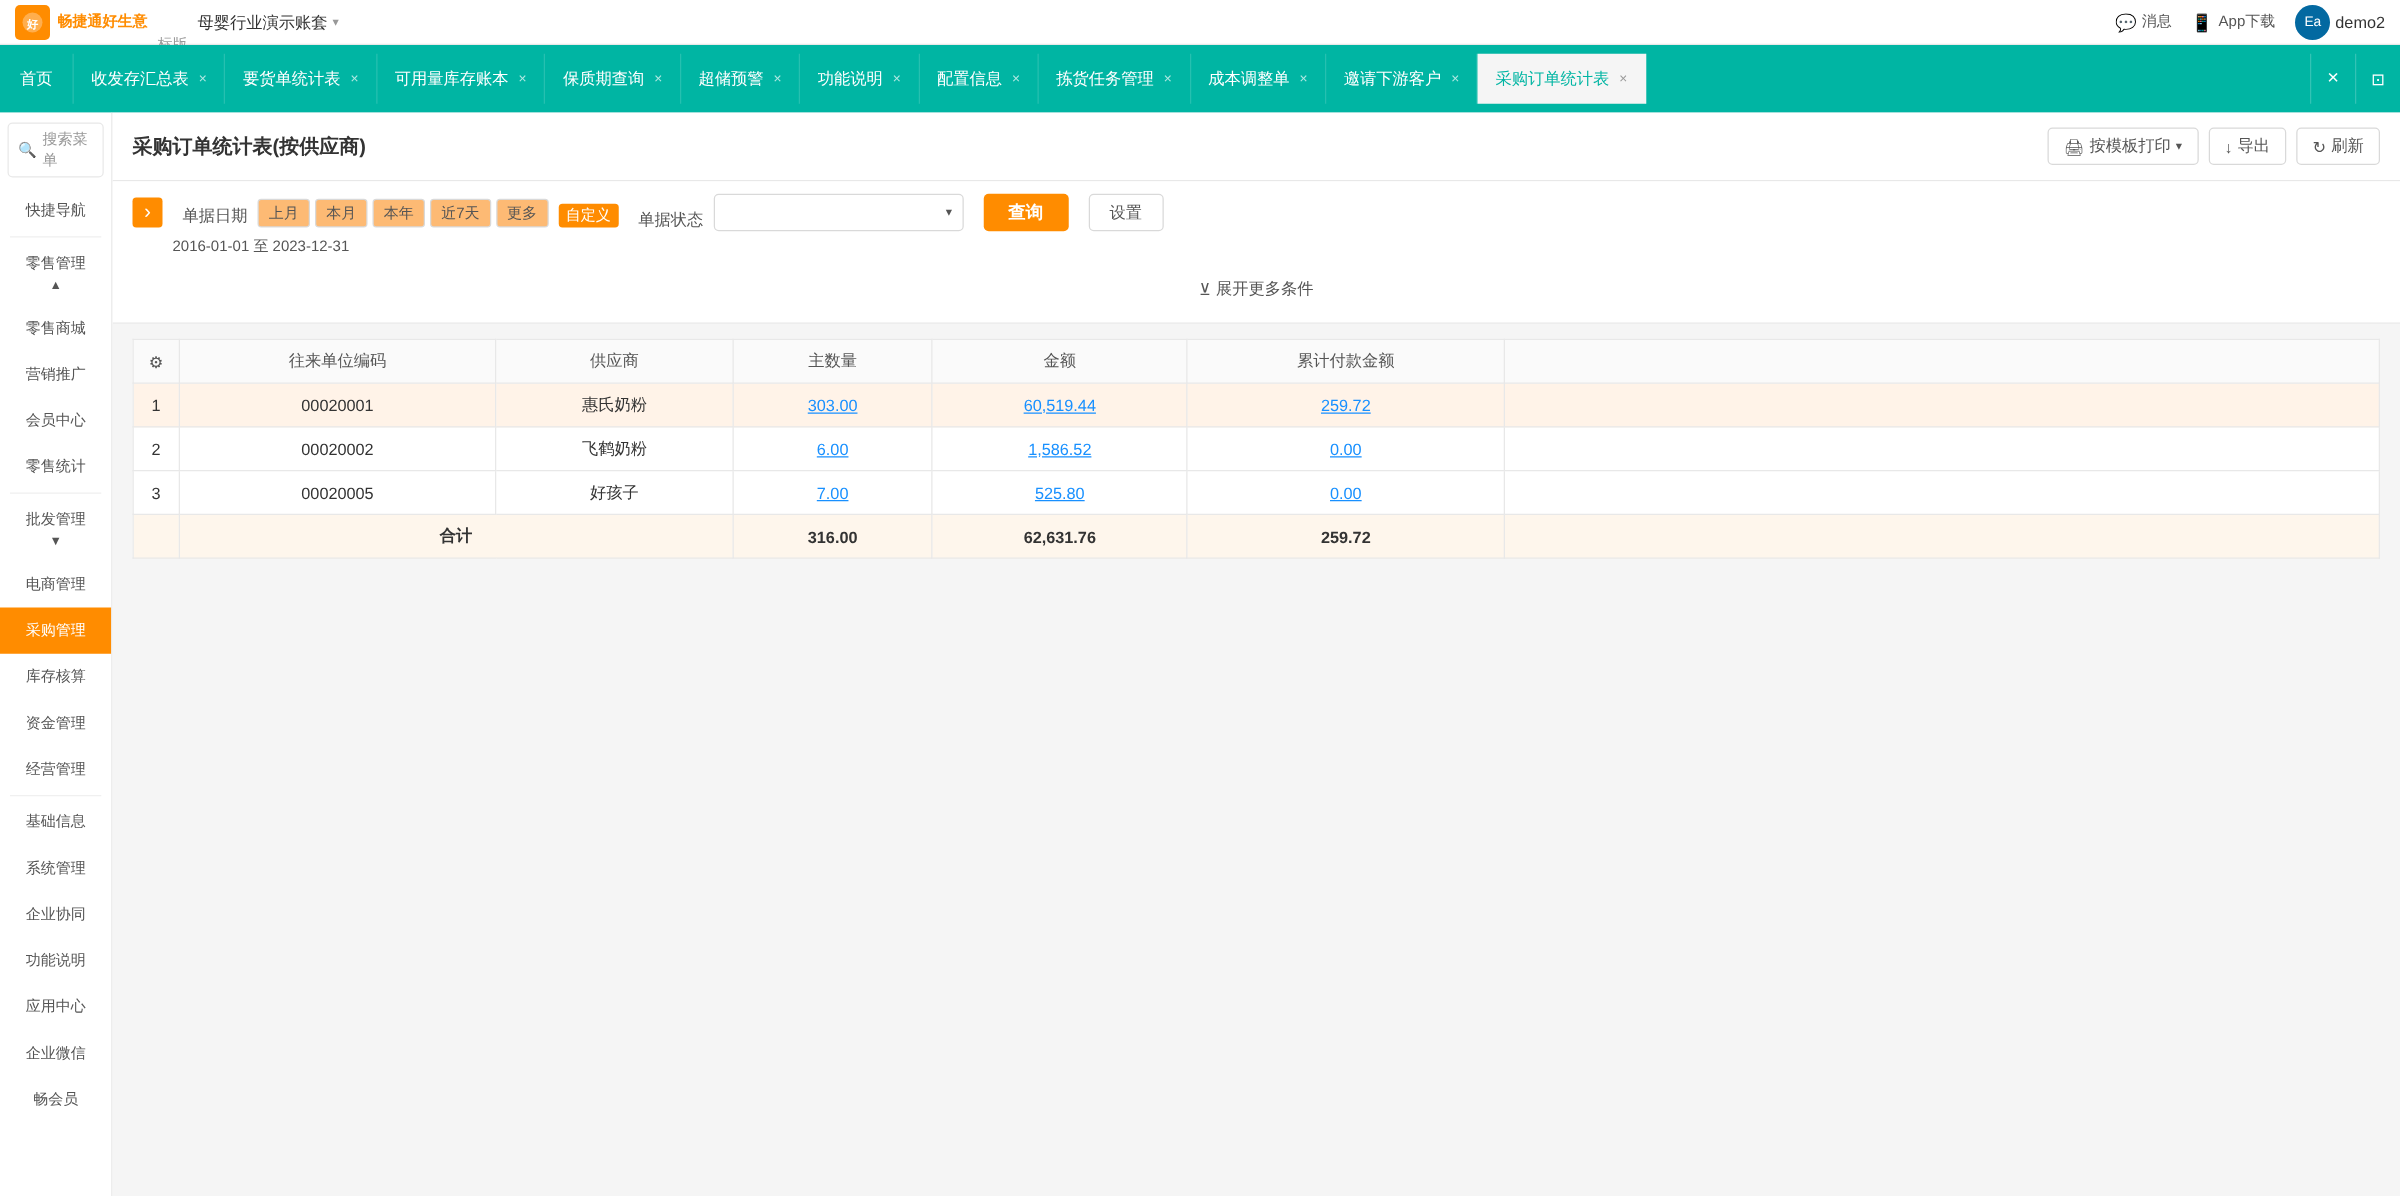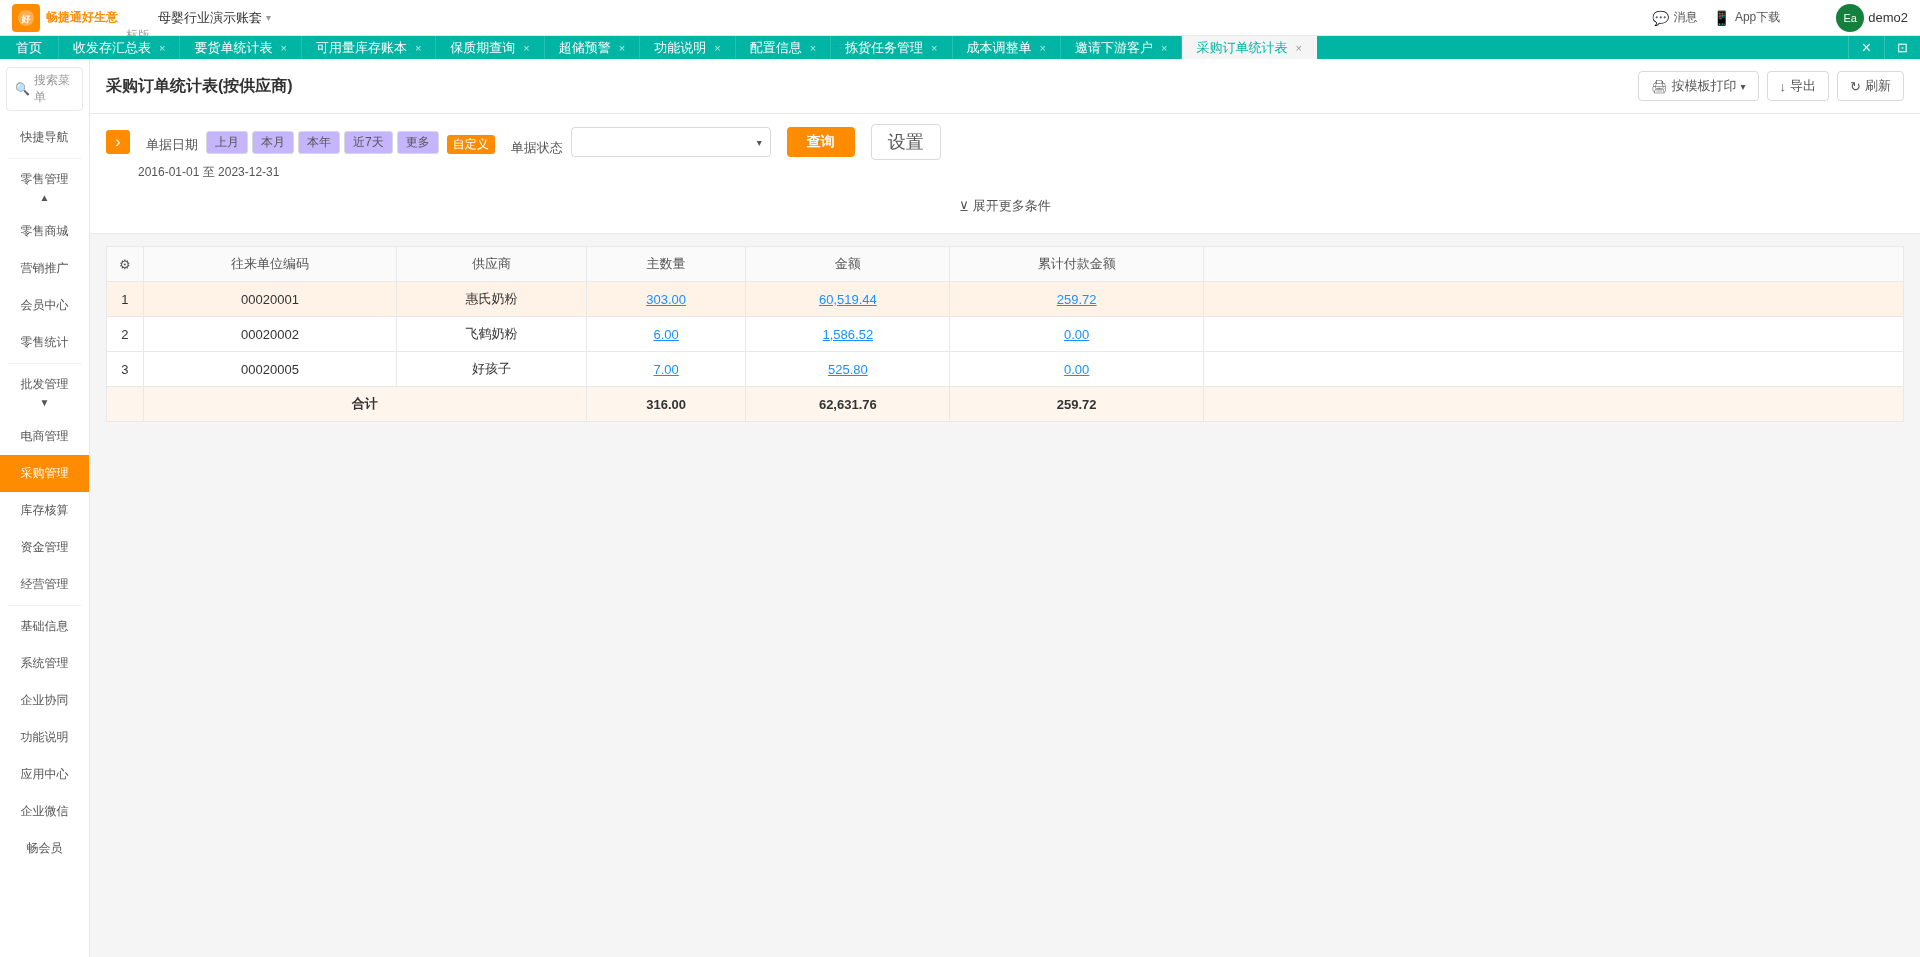--- a/index.html
+++ b/index.html
@@ -8,25 +8,25 @@
     
     .top-bar { height: 36px; background: #fff; display: flex; align-items: center; justify-content: space-between; padding: 0 12px; border-bottom: 1px solid #e8e8e8; }
     .top-bar-left { display: flex; align-items: center; gap: 8px; }
     .logo-area { display: flex; align-items: center; gap: 6px; }
     .logo-icon { width: 28px; height: 28px; background: #ff8c00; border-radius: 4px; display: flex; align-items: center; justify-content: center; color: white; font-size: 12px; font-weight: bold; }
     .logo-text { color: #ff8c00; font-size: 12px; font-weight: bold; }
     .breadcrumb-text { color: #999; font-size: 12px; margin-top: 35px; }
     .top-bar-dropdown { display: flex; align-items: center; gap: 4px; cursor: pointer; }
     .top-bar-right { display: flex; align-items: center; gap: 16px; }
     .top-bar-icon-btn { display: flex; align-items: center; gap: 4px; color: #555; font-size: 12px; cursor: pointer; }
-    .user-avatar { width: 28px; height: 28px; background: #15803d; border-radius: 50%; display: flex; align-items: center; justify-content: center; color: white; font-size: 12px; margin-left: 40px; }
+    .user-avatar { width: 28px; height: 28px; background: #0369a1; border-radius: 50%; display: flex; align-items: center; justify-content: center; color: white; font-size: 12px; }
     .user-name { color: #333; font-size: 13px; }
 
     
-    .nav-tabs { height: 23px; background: #00b5a3; display: flex; align-items: center; padding: 0 0; overflow: hidden; }
+    .nav-tabs { height: 54px; background: #00b5a3; display: flex; align-items: center; padding: 0 0; overflow: hidden; }
     .nav-tab { height: 40px; display: flex; align-items: center; padding: 0 14px; color: white; font-size: 13px; cursor: pointer; white-space: nowrap; gap: 4px; border-right: 1px solid rgba(255,255,255,0.15); flex-shrink: 0; }
     .nav-tab.active { background: #f5f5f5; color: #00b5a3; }
     .nav-tab .close-icon { font-size: 11px; color: rgba(255,255,255,0.7); margin-left: 4px; }
     .nav-tab.active .close-icon { color: #999; }
     .nav-tab.home { padding: 0 16px; }
     .nav-tabs-end { display: flex; align-items: center; margin-left: auto; }
     .nav-end-btn { width: 36px; height: 40px; display: flex; align-items: center; justify-content: center; color: white; cursor: pointer; font-size: 16px; border-left: 1px solid rgba(255,255,255,0.2); }
 
     
     .main-layout { display: flex; flex: 1; overflow: hidden; }
@@ -50,29 +50,29 @@
     .btn-print { background: white; border: 1px solid #d9d9d9; border-radius: 4px; padding: 5px 12px; font-size: 13px; cursor: pointer; display: flex; align-items: center; gap: 4px; color: #555; }
     .btn-export { background: white; border: 1px solid #d9d9d9; border-radius: 4px; padding: 5px 12px; font-size: 13px; cursor: pointer; display: flex; align-items: center; gap: 4px; color: #555; }
     .btn-refresh { background: white; border: 1px solid #d9d9d9; border-radius: 4px; padding: 5px 12px; font-size: 13px; cursor: pointer; display: flex; align-items: center; gap: 4px; color: #555; }
 
     
     .filter-area { background: #fff; padding: 10px 16px; border-bottom: 1px solid #e8e8e8; }
     .filter-row { display: flex; align-items: center; gap: 16px; flex-wrap: wrap; }
     .filter-item { display: flex; align-items: flex-end; gap: 8px; }
     .filter-label { color: #555; font-size: 13px; white-space: nowrap; }
     .filter-date-btns { display: flex; gap: 4px; }
-    .filter-date-btn { padding: 2px 8px; border: 1px solid #d9d9d9; border-radius: 3px; font-size: 12px; cursor: pointer; color: #555; background: #c4b5fd; }
+    .filter-date-btn { padding: 2px 8px; border: 1px solid #d9d9d9; border-radius: 3px; font-size: 12px; cursor: pointer; color: #555; background: #fdba74; }
     .filter-date-range { color: #555; font-size: 12px; }
     .filter-custom-tag { background: #ff8c00; color: white; padding: 1px 6px; border-radius: 3px; font-size: 12px; }
     .filter-select { height: 30px; border: 1px solid #d9d9d9; border-radius: 4px; padding: 0 8px; font-size: 13px; color: #555; background: white; cursor: pointer; display: flex; align-items: center; gap: 4px; min-width: 200px; justify-content: space-between; }
     .filter-input { height: 30px; border: 1px solid #d9d9d9; border-radius: 4px; padding: 0 8px; font-size: 13px; color: #555; flex: 1; min-width: 200px; }
     .filter-more-btn { display: flex; align-items: center; justify-content: center; gap: 4px; color: #555; font-size: 13px; cursor: pointer; padding: 4px 16px; margin-top: 8px; }
     .filter-more-row { display: flex; justify-content: center; padding: 4px 0; }
     .btn-query { background: #ff8c00; color: white; border: none; border-radius: 4px; padding: 6px 20px; font-size: 14px; cursor: pointer; font-weight: bold; }
-    .btn-settings { background: white; color: #555; border: 1px solid #d9d9d9; border-radius: 4px; padding: 5px 16px; font-size: 18px; cursor: pointer; }
+    .btn-settings { background: white; color: #555; border: 1px solid #d9d9d9; border-radius: 4px; padding: 5px 16px; font-size: 13px; cursor: pointer; }
     .filter-ellipsis { color: #999; font-size: 16px; cursor: pointer; }
 
     
     .table-area { flex: 1; overflow: auto; padding: 12px 16px; }
     .data-table { width: 100%; border-collapse: collapse; background: white; }
     .data-table th { background: #fafafa; border: 1px solid #e8e8e8; padding: 8px 12px; text-align: center; color: #555; font-weight: normal; font-size: 13px; }
     .data-table td { border: 1px solid #e8e8e8; padding: 8px 12px; text-align: center; color: #333; font-size: 13px; }
     .data-table tr.row-highlighted td { background: #fff3e8; }
     .data-table tr:not(.row-highlighted):not(.footer-row) td { background: white; }
     .data-table .link-text { color: #1890ff; text-decoration: underline; cursor: pointer; }

